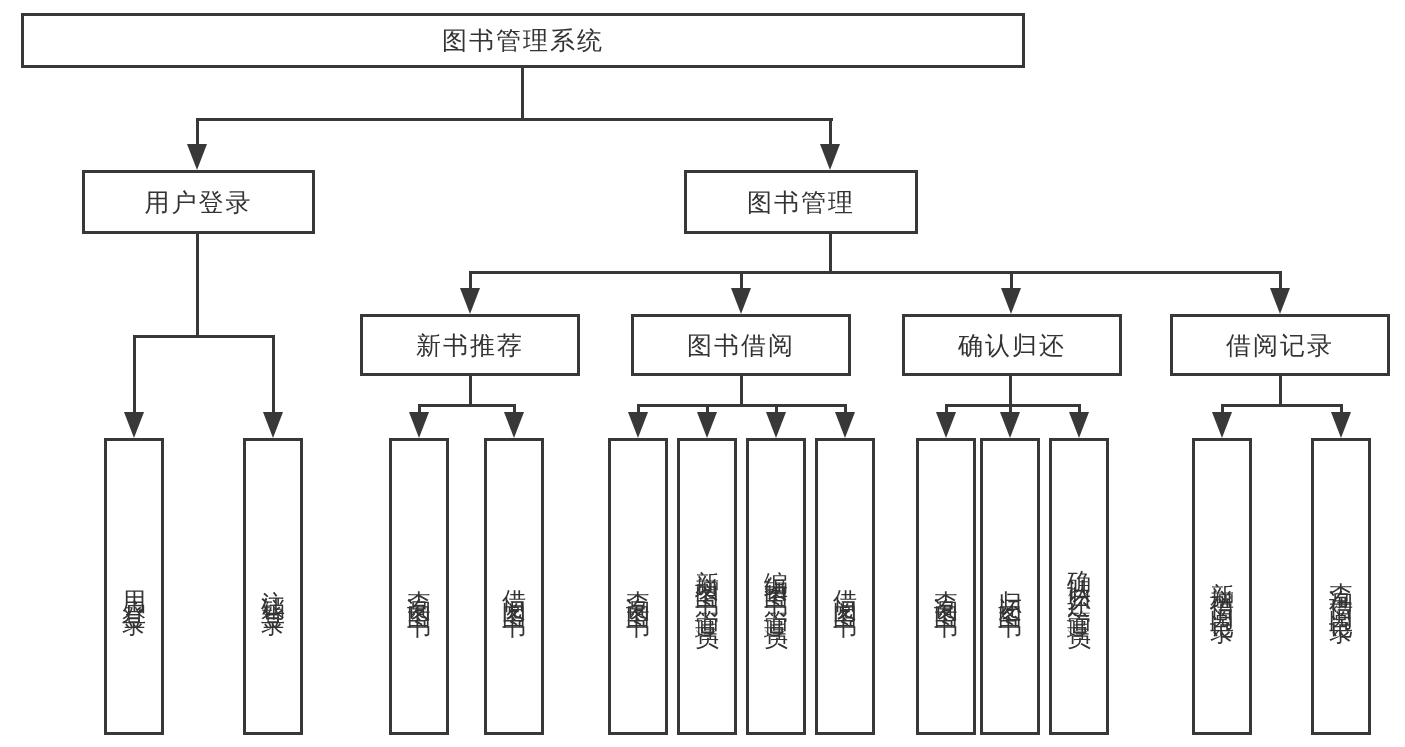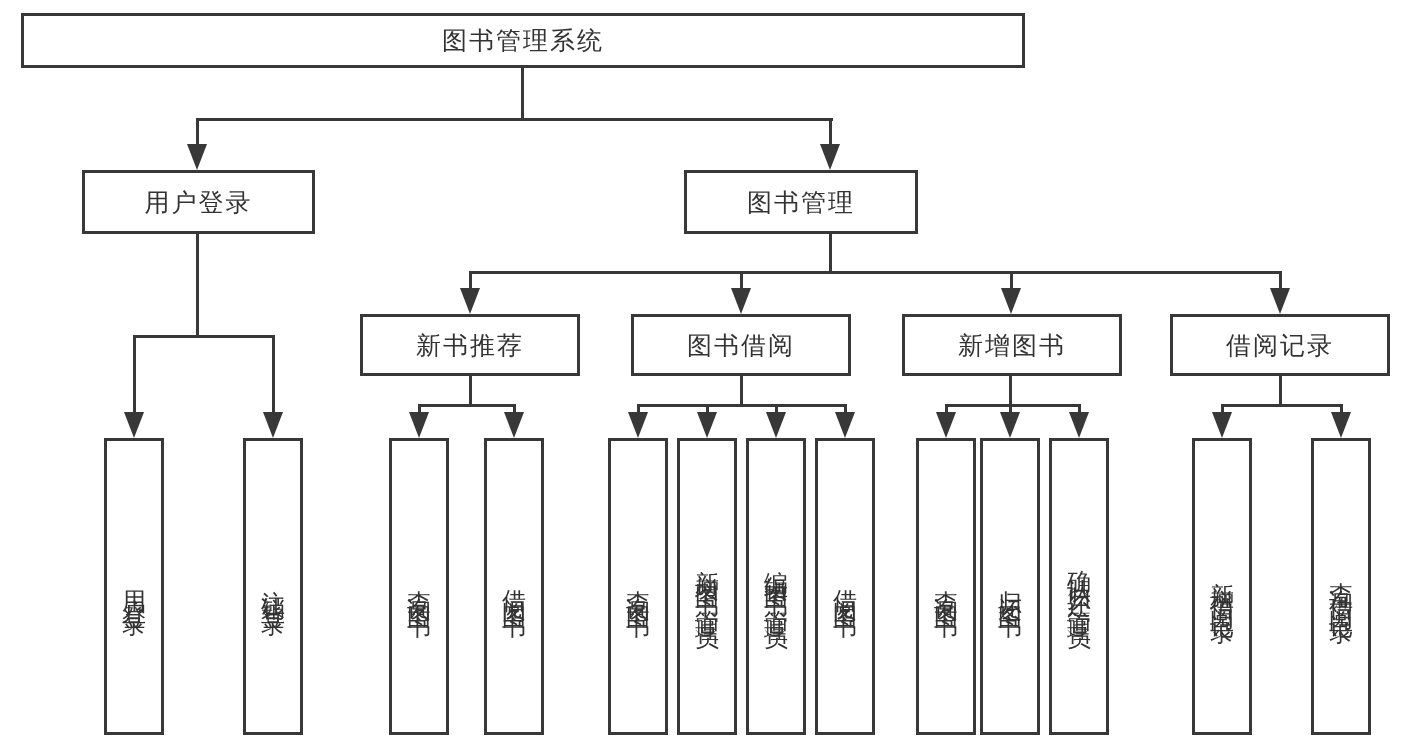--- a/index.html
+++ b/index.html
@@ -82,21 +82,21 @@
   <div class="ln" style="left:1279px;top:271px;width:3px;height:19px"></div>
   <div class="ar" style="left:1270px;top:288px"></div>
 
   <div class="box" style="left:360px;top:314px;width:220px;height:62px">
     <span class="hl">新书推荐</span>
   </div>
   <div class="box" style="left:631px;top:314px;width:220px;height:62px">
     <span class="hl">图书借阅</span>
   </div>
   <div class="box" style="left:902px;top:314px;width:220px;height:62px">
-    <span class="hl">新增图书</span>
+    <span class="hl">确认归还</span>
   </div>
   <div class="box" style="left:1170px;top:314px;width:220px;height:62px">
     <span class="hl">借阅记录</span>
   </div>
 
   <div class="ln" style="left:469px;top:376px;width:3px;height:30px"></div>
   <div class="ln" style="left:418px;top:404px;width:98px;height:3px"></div>
   <div class="ln" style="left:418px;top:404px;width:3px;height:11px"></div>
   <div class="ar" style="left:409px;top:412px"></div>
   <div class="ln" style="left:513px;top:404px;width:3px;height:11px"></div>

